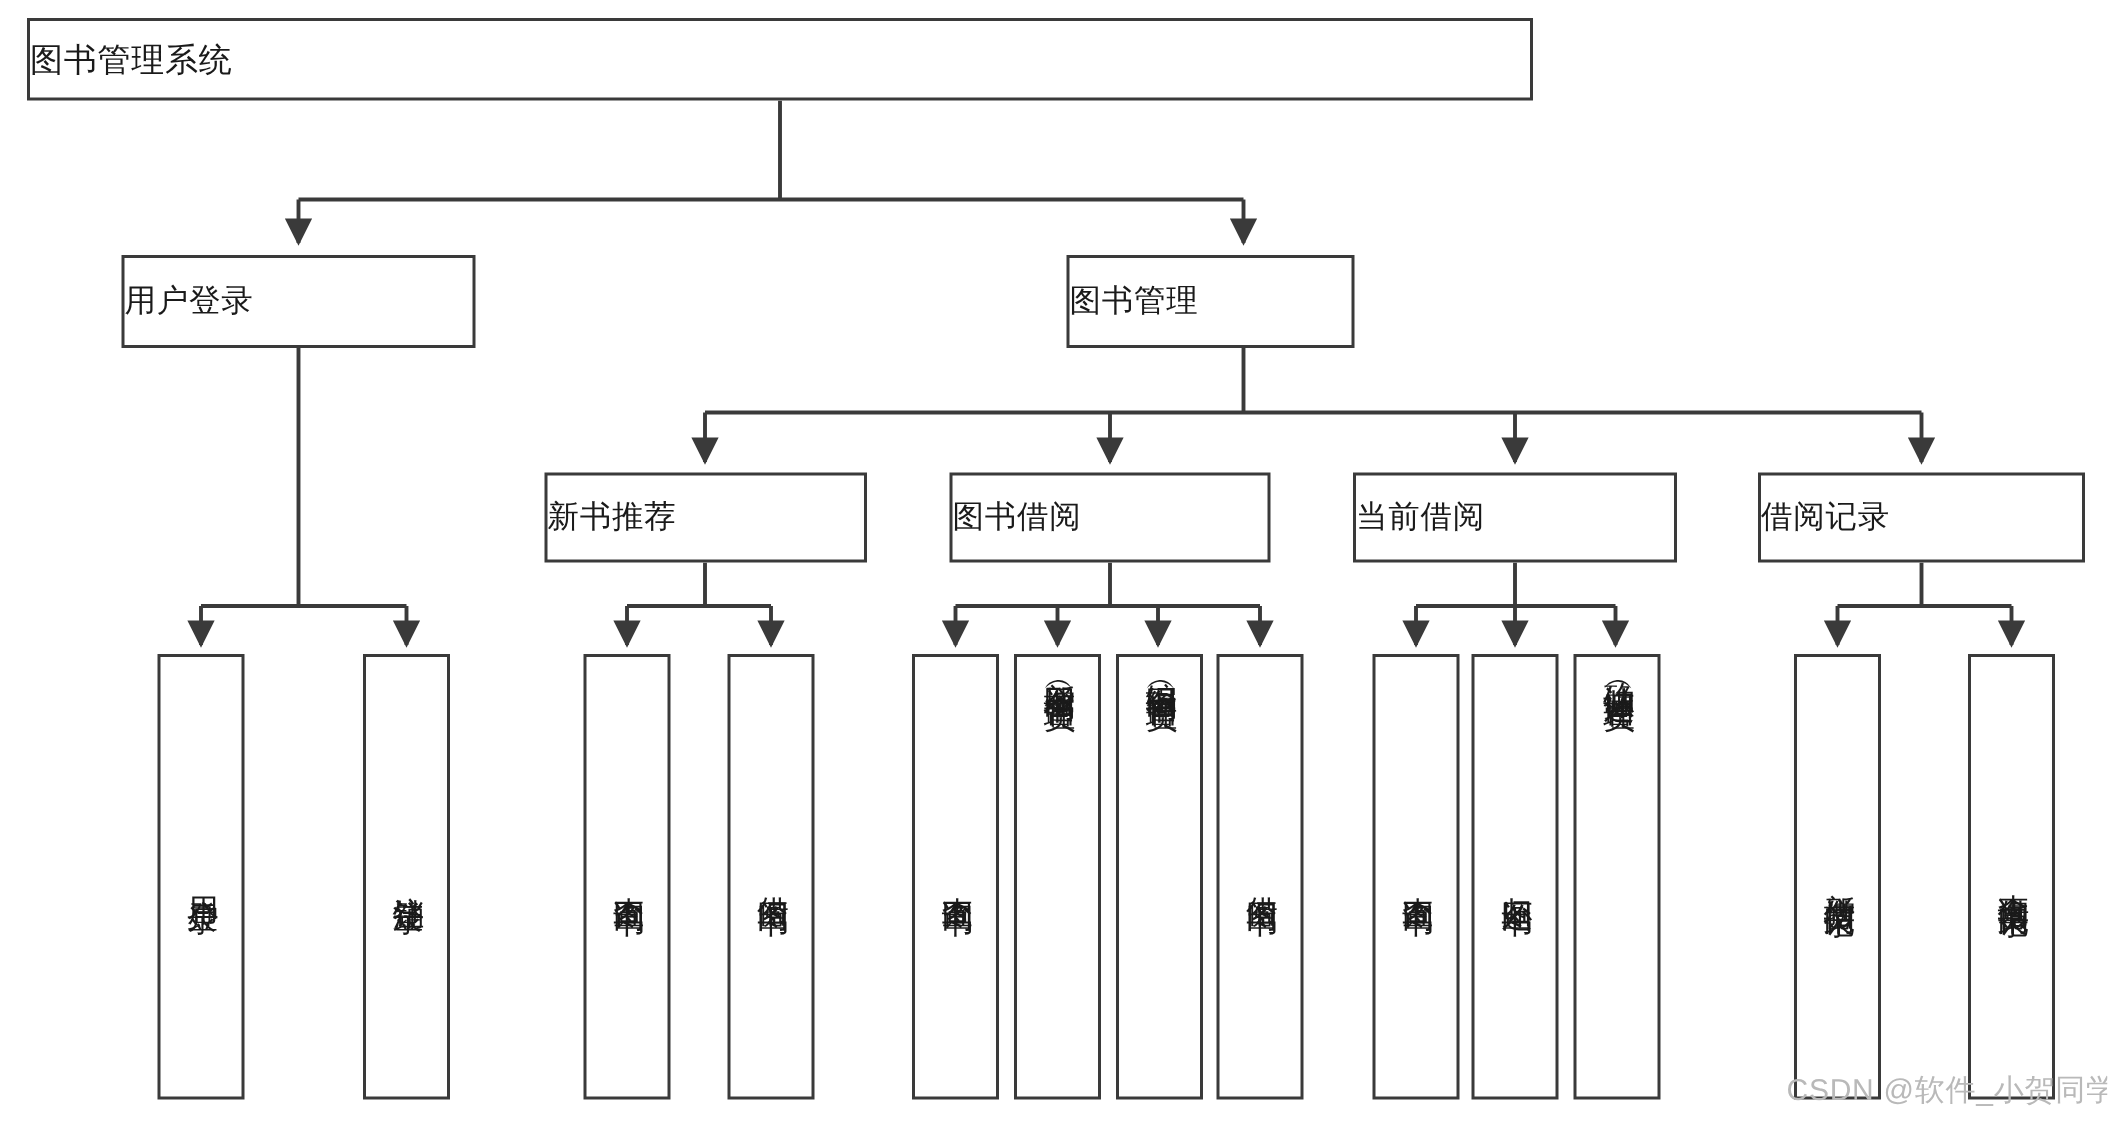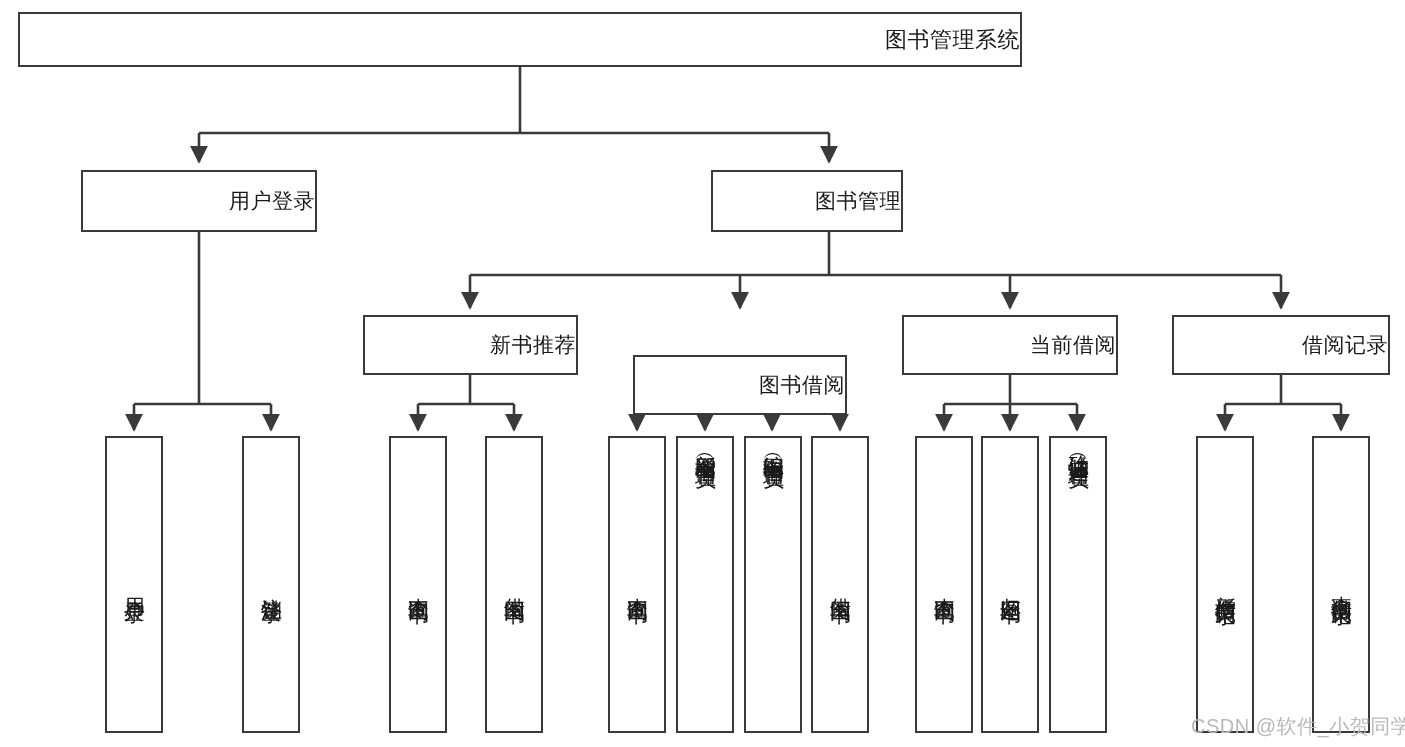--- a/index.html
+++ b/index.html
@@ -26,21 +26,21 @@
     height: 747px;
     pointer-events: none;
   }
   .node {
     position: absolute;
     box-sizing: border-box;
     border: 2px solid #3a3a3a;
     background: #ffffff;
     display: flex;
     align-items: center;
-    justify-content: flex-end;
+    justify-content: flex-start;
     color: #1a1a1a;
     z-index: 2;
   }
   .node .label {
     display: block;
     text-align: center;
     line-height: 1.15;
     letter-spacing: 0.5px;
   }
   
@@ -140,21 +140,21 @@
   <div class="node h" style="left:81px; top:170px; width:236px; height:62px;">
     <span class="label">用户登录</span>
   </div>
   <div class="node h" style="left:711px; top:170px; width:192px; height:62px;">
     <span class="label">图书管理</span>
   </div>
 
   <div class="node h" style="left:363px; top:315px; width:215px; height:60px;">
     <span class="label">新书推荐</span>
   </div>
-  <div class="node h" style="left:633px; top:315px; width:214px; height:60px;margin-top:40px;">
+  <div class="node h" style="left:633px; top:315px; width:214px; height:60px;">
     <span class="label">图书借阅</span>
   </div>
   <div class="node h" style="left:1172px; top:315px; width:218px; height:60px;">
     <span class="label">借阅记录</span>
   </div>
   <div class="node h" style="left:902px; top:315px; width:216px; height:60px;">
     <span class="label">当前借阅</span>
   </div>
 
   <div class="node v center" style="left:105px; top:436px; width:58px; height:297px;">

